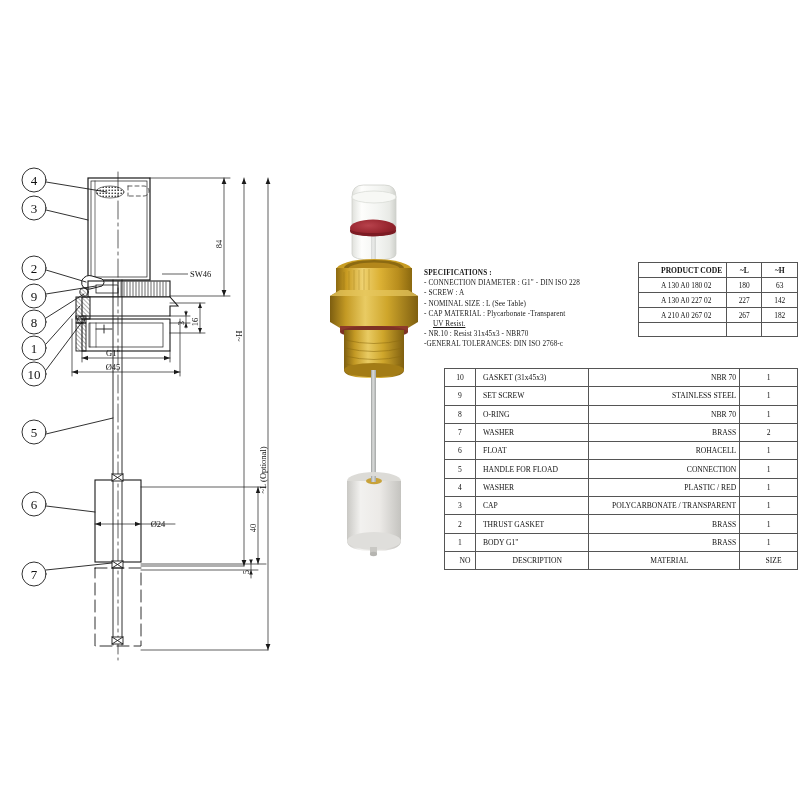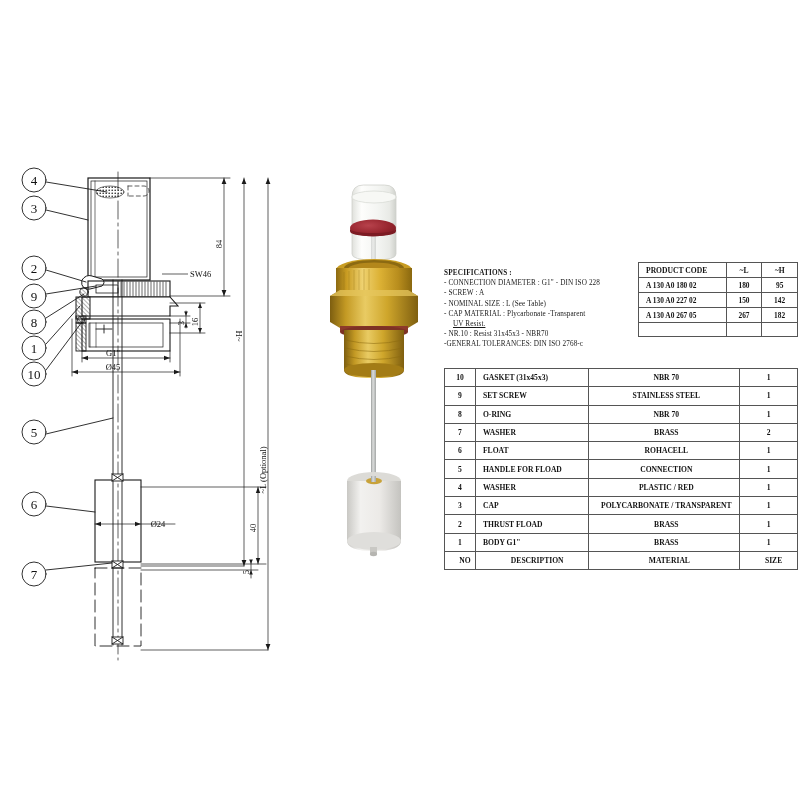--- a/index.html
+++ b/index.html
@@ -14,21 +14,21 @@
     background: #ffffff;
     overflow: hidden;
   }
 
   
   #drawing { position: absolute; left: 0; top: 0; width: 800px; height: 800px; }
 
   
   #spec-block {
     position: absolute;
-    left: 444px; top: 268px;
+    left: 424px; top: 268px;
     width: 195px;
     font-family: "Liberation Serif", serif;
     font-size: 7.2px;
     line-height: 10.2px;
     color: #1a1a1a;
     letter-spacing: .1px;
   }
   #spec-block .spec-title { font-weight: 700; letter-spacing: .2px; }
   #spec-block .spec-line { white-space: nowrap; }
   #spec-block .spec-indent { padding-left: 9px; text-decoration: underline; }
@@ -37,47 +37,47 @@
   table.tbl {
     position: absolute;
     border-collapse: collapse;
     font-family: "Liberation Serif", serif;
     color: #121212;
     background: #fff;
   }
   table.tbl td, table.tbl th {
     border: 1px solid #555;
     padding: 0 3px;
-    font-weight: 700;
+    font-weight: 400;
     white-space: nowrap;
   }
 
   
   #product-table {
     left: 638px; top: 262px;
     width: 160px;
     font-size: 7.4px;
   }
   #product-table td { height: 15px; }
   #product-table .pc-head { font-weight: 700; font-size: 7.6px; }
-  #product-table .c-code { width: 88px; text-align: left; padding-left: 7px; }
+  #product-table .c-code { width: 88px; text-align: left; padding-left: 22px; }
   #product-table .c-l, #product-table .c-h { width: 36px; text-align: center; }
   #product-table .pc-head.c-l, #product-table .pc-head.c-h { font-weight: 700; }
   #product-table tr.empty td { height: 14px; }
 
   
   #bom-table {
     left: 444px; top: 368px;
     width: 354px;
     font-size: 7.6px;
   }
   #bom-table td { height: 18.3px; }
   #bom-table .c-no    { width: 30px;  text-align: center; }
   #bom-table .c-desc  { width: 110px; text-align: left; padding-left: 7px; }
-  #bom-table .c-mat   { width: 146px; text-align: center; padding-left: 7px; }
+  #bom-table .c-mat   { width: 146px; text-align: right; padding-left: 7px; }
   #bom-table .c-item  { width: 56px;  text-align: center; }
   #bom-table tr.bom-header td { text-align: center; padding-left: 13px; margin-left: 40px; }
 </style>
 </head>
 <body>
 
 <div id="page">
 
   <svg id="drawing" viewBox="0 0 800 800">
     <defs>
@@ -386,29 +386,29 @@
   <table class="tbl" id="product-table">
     <tbody>
       <tr>
         <td class="c-code pc-head">PRODUCT CODE</td>
         <td class="c-l pc-head">~L</td>
         <td class="c-h pc-head">~H</td>
       </tr>
       <tr>
         <td class="c-code">A 130 A0 180 02</td>
         <td class="c-l">180</td>
-        <td class="c-h">95</td>
+        <td class="c-h">63</td>
       </tr>
       <tr>
         <td class="c-code">A 130 A0 227 02</td>
-        <td class="c-l">150</td>
+        <td class="c-l">227</td>
         <td class="c-h">142</td>
       </tr>
       <tr>
-        <td class="c-code">A 130 A0 267 05</td>
+        <td class="c-code">A 210 A0 267 02</td>
         <td class="c-l">267</td>
         <td class="c-h">182</td>
       </tr>
       <tr class="empty">
         <td class="c-code"></td>
         <td class="c-l"></td>
         <td class="c-h"></td>
       </tr>
     </tbody>
   </table>
@@ -458,21 +458,21 @@
         <td class="c-item">1</td>
       </tr>
       <tr>
         <td class="c-no">3</td>
         <td class="c-desc">CAP</td>
         <td class="c-mat">POLYCARBONATE / TRANSPARENT</td>
         <td class="c-item">1</td>
       </tr>
       <tr>
         <td class="c-no">2</td>
-        <td class="c-desc">THRUST FLOAD</td>
+        <td class="c-desc">THRUST GASKET</td>
         <td class="c-mat">BRASS</td>
         <td class="c-item">1</td>
       </tr>
       <tr>
         <td class="c-no">1</td>
         <td class="c-desc">BODY G1"</td>
         <td class="c-mat">BRASS</td>
         <td class="c-item">1</td>
       </tr>
       <tr class="bom-header">

